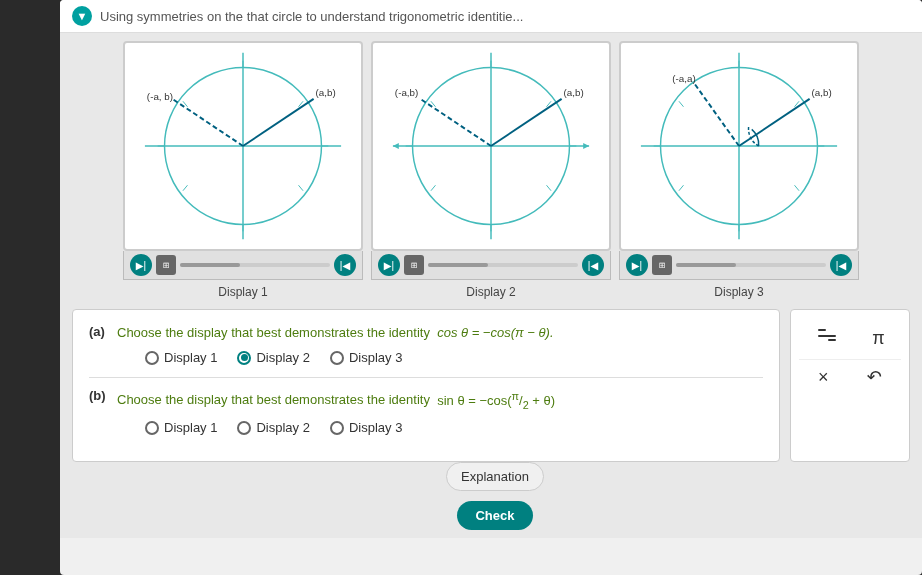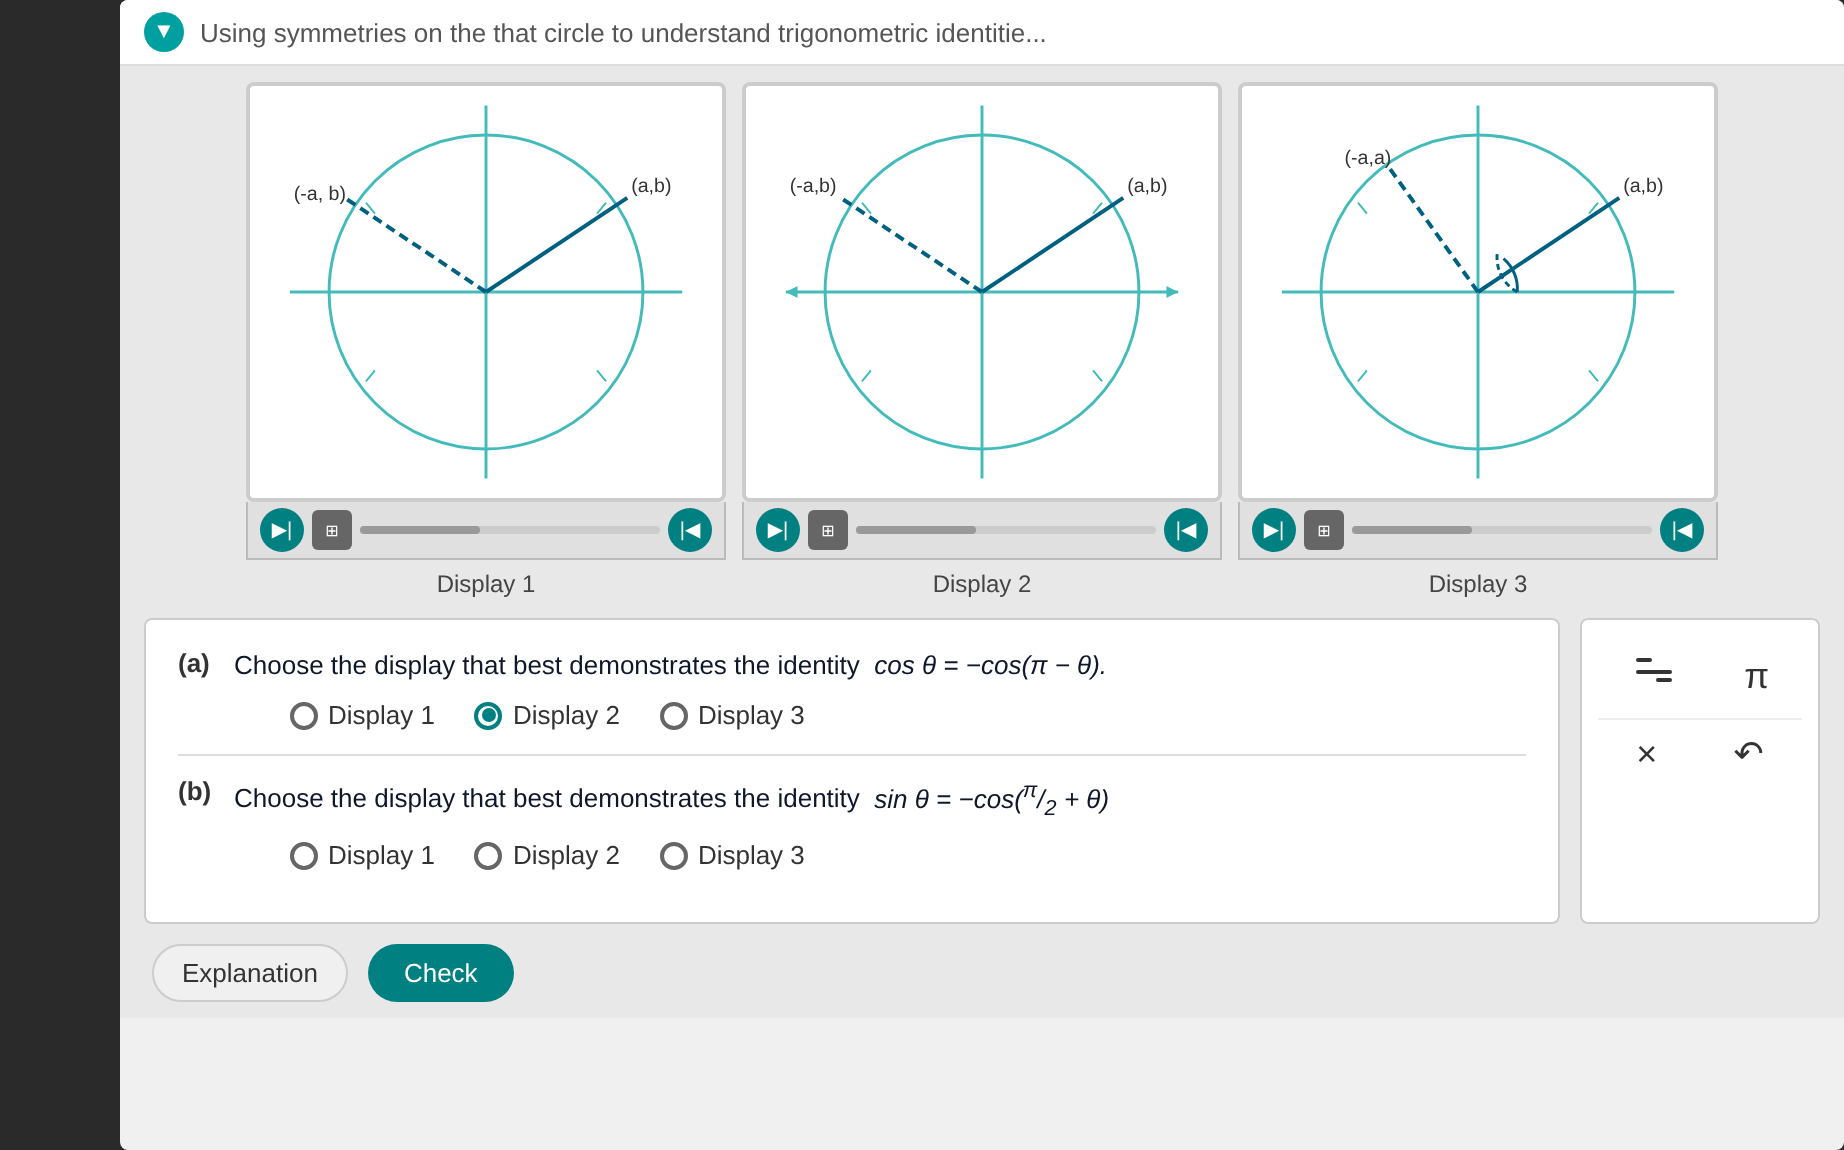--- a/index.html
+++ b/index.html
@@ -135,21 +135,21 @@
       gap: 8px;
     }
     .question-label {
       font-size: 13px;
       color: #333;
       font-weight: bold;
       min-width: 20px;
     }
     .question-text {
       font-size: 13px;
-      color: #0f172a;
+      color: #4d7c0f;
       line-height: 1.4;
     }
     .radio-options {
       display: flex;
       gap: 20px;
       margin-top: 8px;
       margin-left: 28px;
       align-items: center;
     }
     .radio-option {
@@ -193,42 +193,42 @@
     }
     .side-panel-row:last-child { border-bottom: none; }
     .side-symbol {
       font-size: 16px;
       color: #333;
       cursor: pointer;
     }
     .bottom-buttons {
       display: flex;
       gap: 10px;
-      margin-top: 10px;
       margin-left: 8px;
       align-items: center;
+      flex-direction: column;
     }
     .btn-explanation {
       background: #f0f0f0;
       border: 1px solid #ccc;
       border-radius: 16px;
       padding: 6px 14px;
       font-size: 13px;
       color: #333;
       cursor: pointer;
     }
     .btn-check {
       background: #008080;
       border: none;
       border-radius: 16px;
       padding: 7px 18px;
       font-size: 13px;
       color: white;
       cursor: pointer;
-      font-weight: normal;
+      font-weight: bold;
     }
     .divider-h {
       height: 1px;
       background: #ddd;
       margin: 10px 0;
     }
   </style>
 </head>
 <body>
 
@@ -389,21 +389,21 @@
           </div>
         </div>
 
         <div class="divider-h"></div>
 
         <div class="question-row">
           <span class="question-label">(b)</span>
           <div>
             <div class="question-text">
               <span>Choose the display that best demonstrates the identity</span>
-              &nbsp;<span style="font-style:italic;margin-top:24px;">sin θ = −cos(<sup>π</sup>/<sub>2</sub> + θ)</span>
+              &nbsp;<span style="margin-top:24px;">sin θ = −cos(<sup>π</sup>/<sub>2</sub> + θ)</span>
             </div>
             <div class="radio-options">
               <label class="radio-option">
                 <div class="radio-circle"></div>
                 <span>Display 1</span>
               </label>
               <label class="radio-option">
                 <div class="radio-circle"></div>
                 <span>Display 2</span>
               </label>

